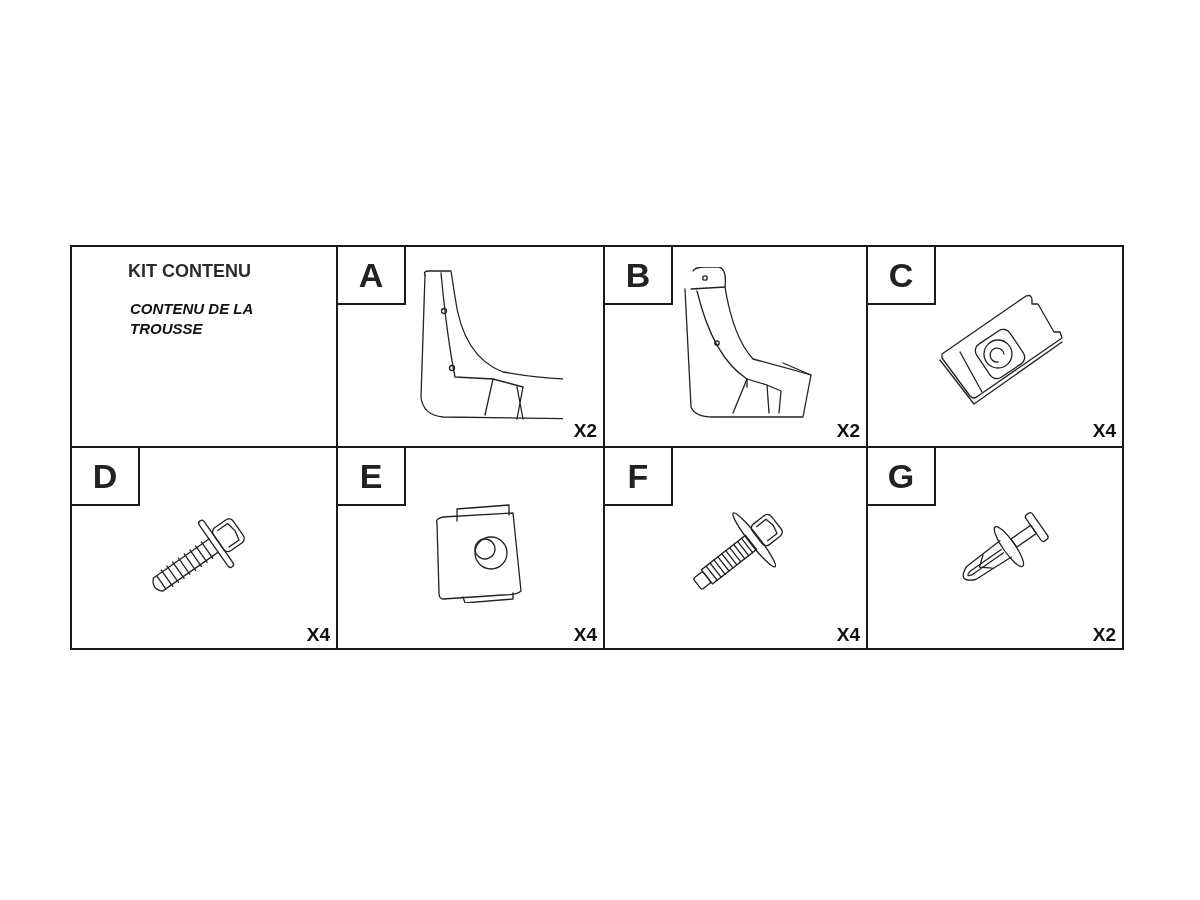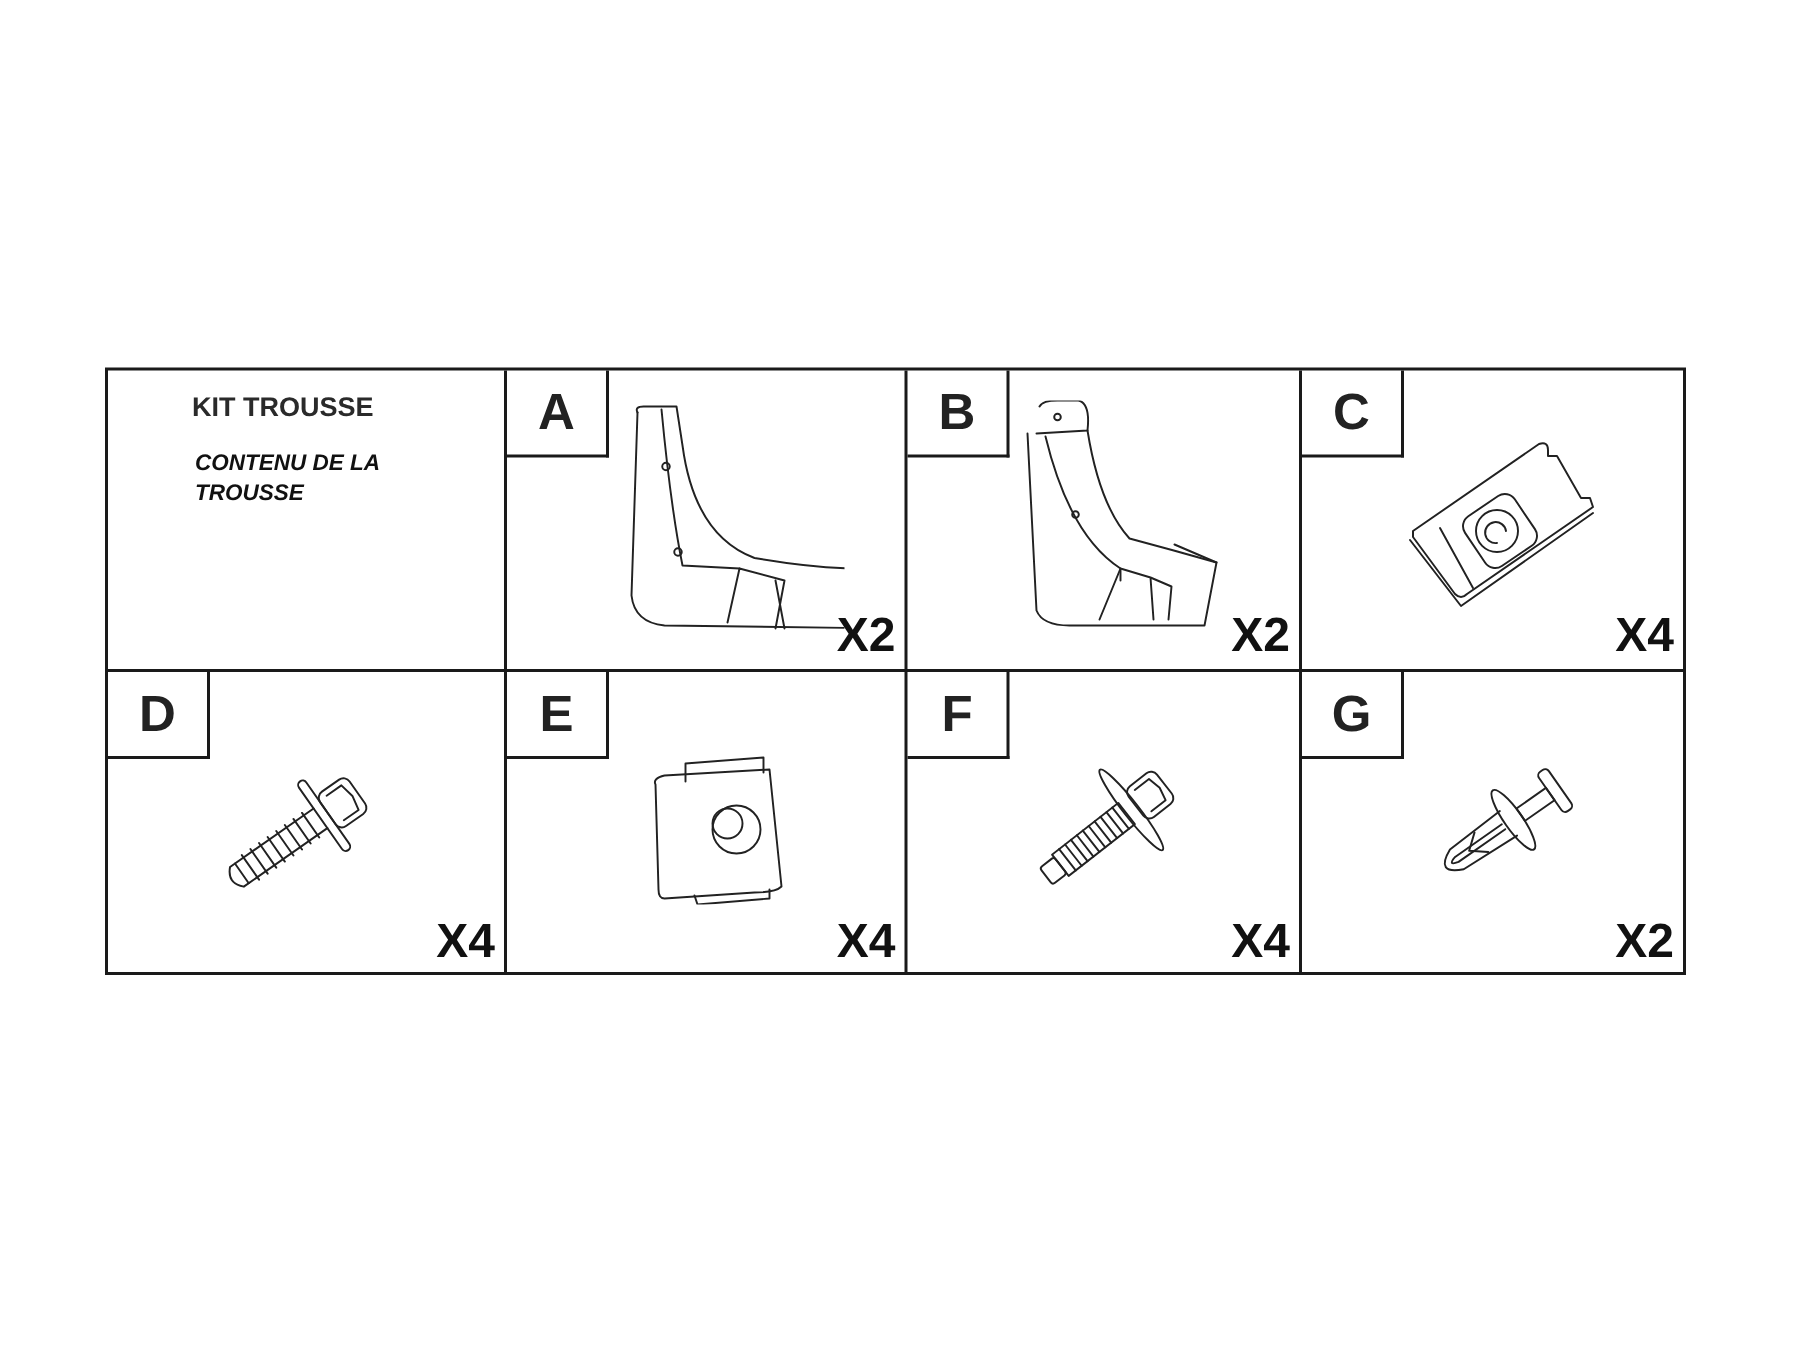--- a/index.html
+++ b/index.html
@@ -7,39 +7,39 @@
          font-family:"Liberation Sans", sans-serif; color:#1a1a1a; }
   .grid { position:absolute; left:70px; top:245px; width:1054px; height:405px;
           border:2px solid #1a1a1a; box-sizing:border-box; }
   .cell { position:absolute; box-sizing:border-box; }
   .vline { position:absolute; top:0; width:2px; height:100%; background:#1a1a1a; }
   .hline { position:absolute; left:0; height:2px; width:100%; background:#1a1a1a; }
   .letter-box { position:absolute; left:0; top:0; width:68px; height:58px;
                 border-right:2px solid #1a1a1a; border-bottom:2px solid #1a1a1a;
                 box-sizing:border-box; display:flex; align-items:center; justify-content:center;
                 font-weight:bold; font-size:34px; color:#222; }
-  .qty { position:absolute; right:6px; bottom:4px; font-weight:bold; font-size:32px; color:#111;text-align:right; }
+  .qty { position:absolute; right:6px; bottom:4px; font-weight:bold; font-size:19px; color:#111;text-align:right; }
   .title { position:absolute; left:56px; top:14px; font-weight:bold; font-size:18px; color:#2a2a2a; }
   .subtitle { position:absolute; left:58px; top:34px; font-weight:bold; font-style:italic;
               font-size:15px; line-height:20px; color:#111; width:170px;margin-top:18px; }
   svg.part { position:absolute; }
   svg.part * { fill:none; stroke:#222; stroke-width:1.3; stroke-linejoin:round; stroke-linecap:round; }
 </style>
 </head>
 <body>
 
 <div class="grid">
 
   <div class="vline" style="left:264px"></div>
   <div class="vline" style="left:531px"></div>
   <div class="vline" style="left:794px"></div>
   <div class="hline" style="top:199px"></div>
 
   <div class="cell" style="left:0;top:0;width:264px;height:199px">
-    <div class="title">KIT TROUSSE</div>
+    <div class="title">KIT CONTENU</div>
     <div class="subtitle">CONTENU DE LA TROUSSE</div>
   </div>
 
   <div class="cell" style="left:266px;top:0;width:265px;height:199px">
     <div class="letter-box">A</div>
     <svg class="part" style="left:75px;top:20px" width="150" height="160" viewBox="0 0 150 160">
       <path d="M12 8 Q10 4 16 4 L38 4 L42 30 Q50 90 90 105 Q130 112 160 112"></path>
       <path d="M12 8 L8 130 Q10 148 30 150 L182 152 L186 122 L180 112"></path>
       <path d="M28 6 Q34 70 42 110 L80 112"></path>
       <path d="M80 112 L72 148 M80 112 L110 120 L104 152 M104 120 L110 152"></path>

